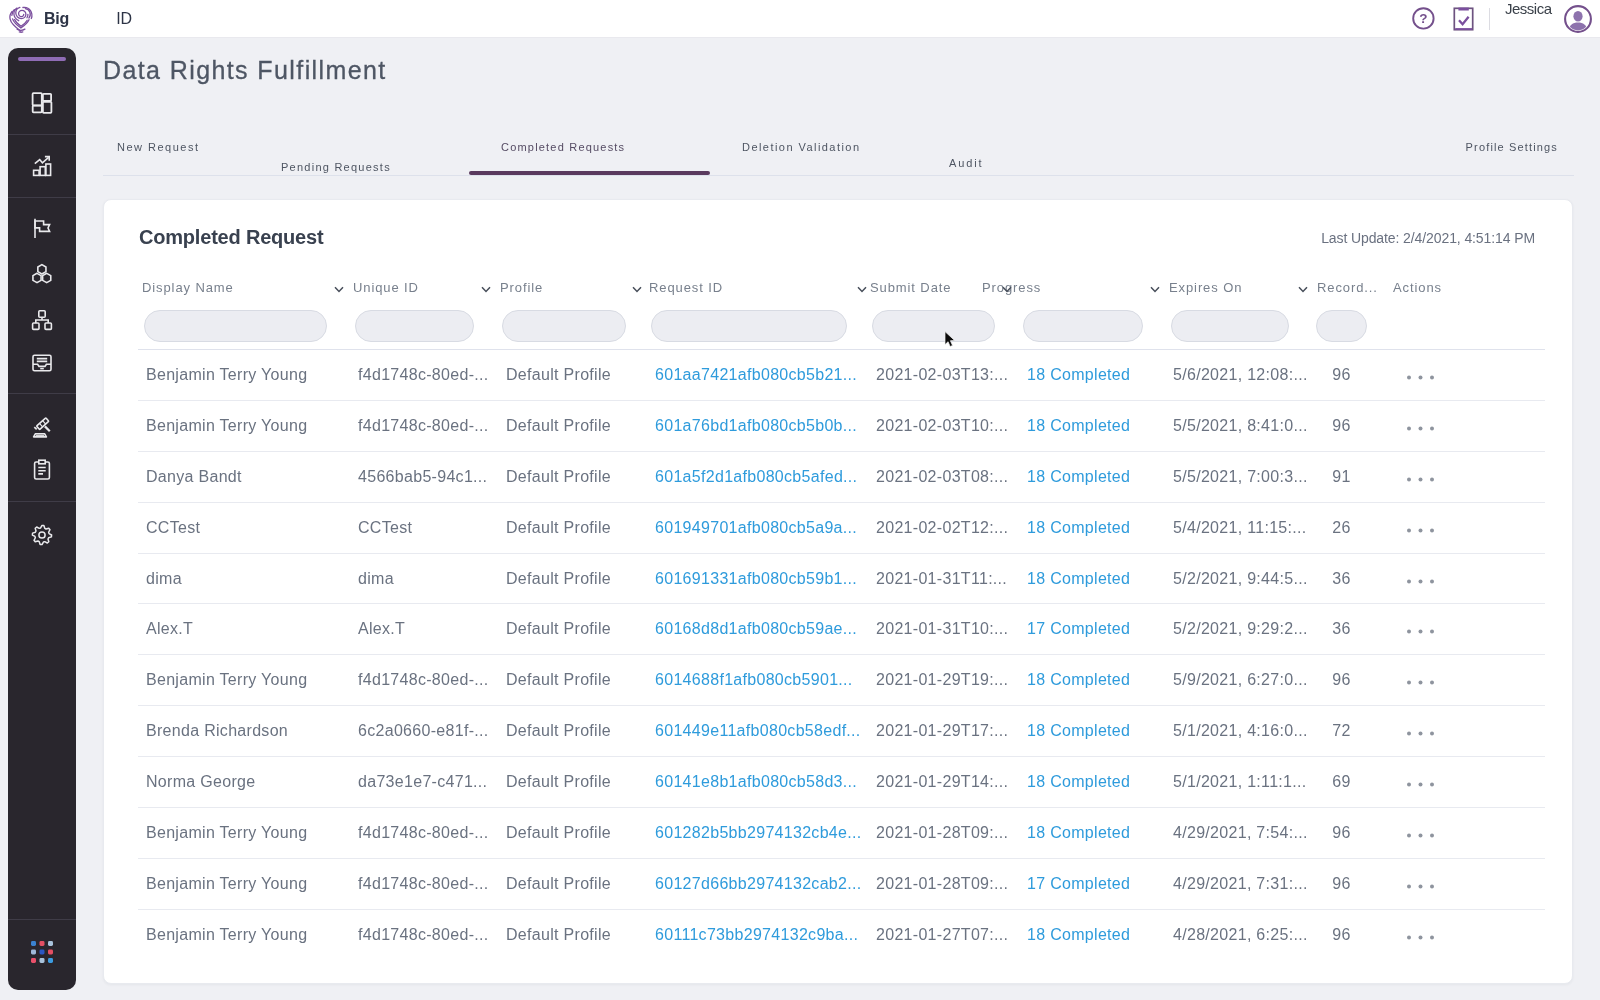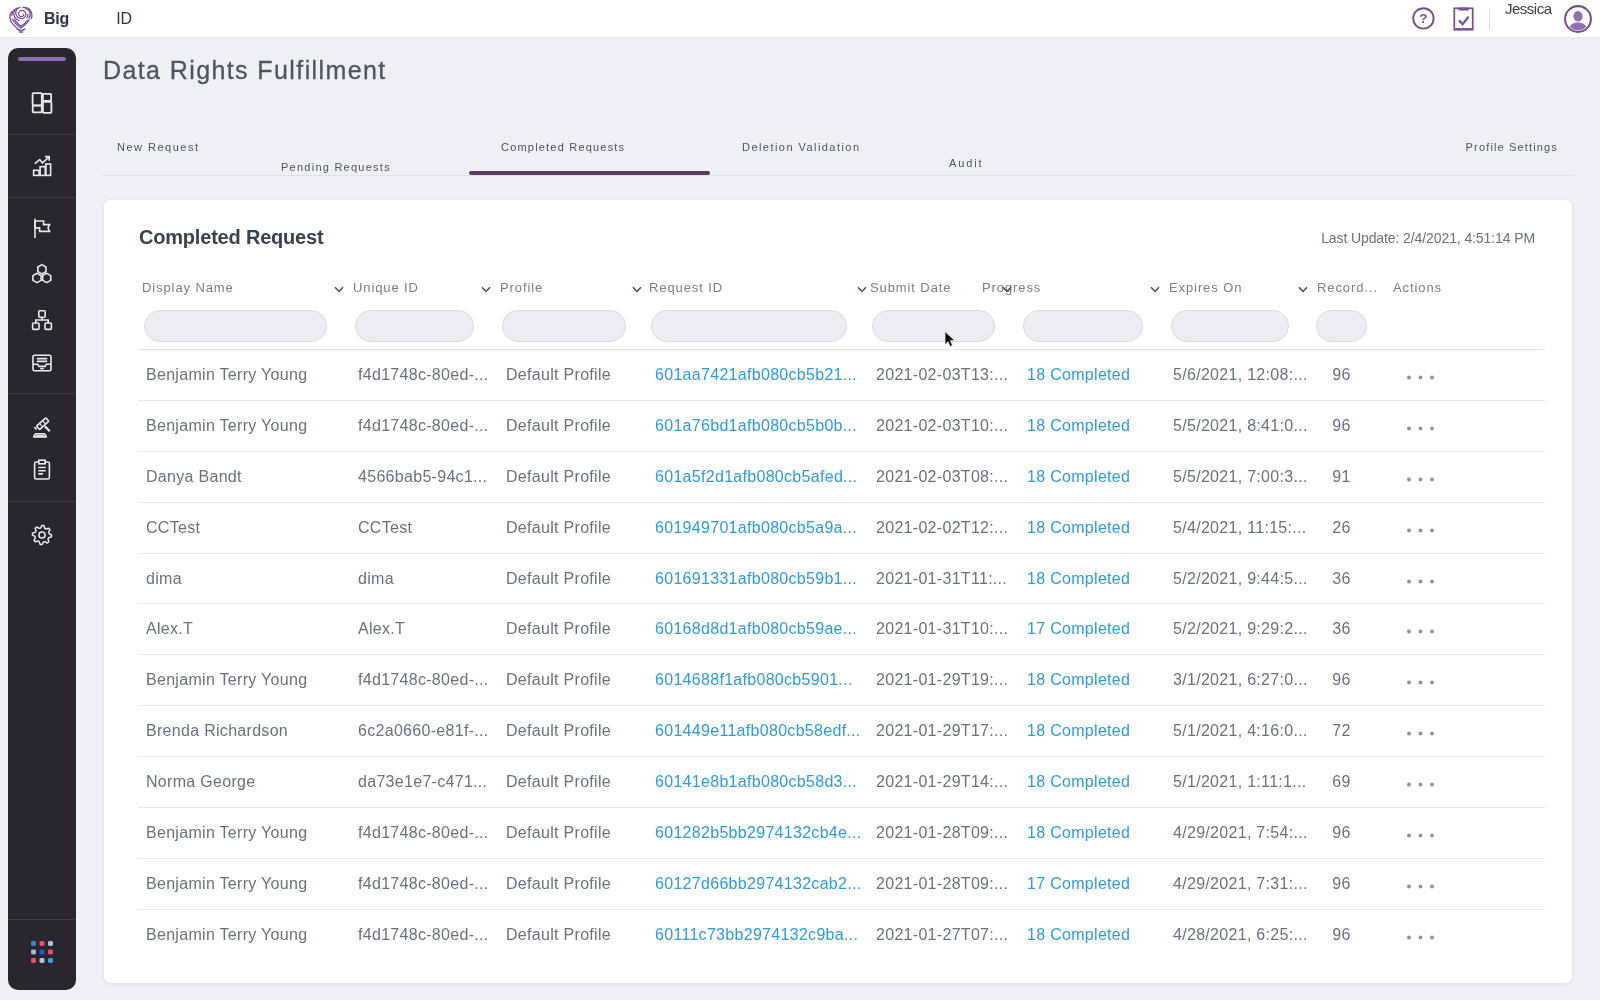--- a/index.html
+++ b/index.html
@@ -307,21 +307,21 @@
             <circle cx="26" cy="2.5" r="2" fill="#8e949e"></circle>
           </svg></span>
       </div>
 <div class="row">
         <span class="c c1">Benjamin Terry Young</span>
         <span class="c c2">f4d1748c-80ed-...</span>
         <span class="c c3">Default Profile</span>
         <span class="c c4 link">6014688f1afb080cb5901...</span>
         <span class="c c5">2021-01-29T19:...</span>
         <span class="c c6 link">18 Completed</span>
-        <span class="c c7">3/1/2021, 6:27:0...</span>
+        <span class="c c7">5/9/2021, 6:27:0...</span>
         <span class="c c8">96</span>
         <span class="c c9"><svg width="29" height="5" viewBox="0 0 29 5">
             <circle cx="3" cy="2.5" r="2" fill="#8e949e"></circle>
             <circle cx="14.5" cy="2.5" r="2" fill="#8e949e"></circle>
             <circle cx="26" cy="2.5" r="2" fill="#8e949e"></circle>
           </svg></span>
       </div>
 <div class="row">
         <span class="c c1">Brenda Richardson</span>
         <span class="c c2">6c2a0660-e81f-...</span>

